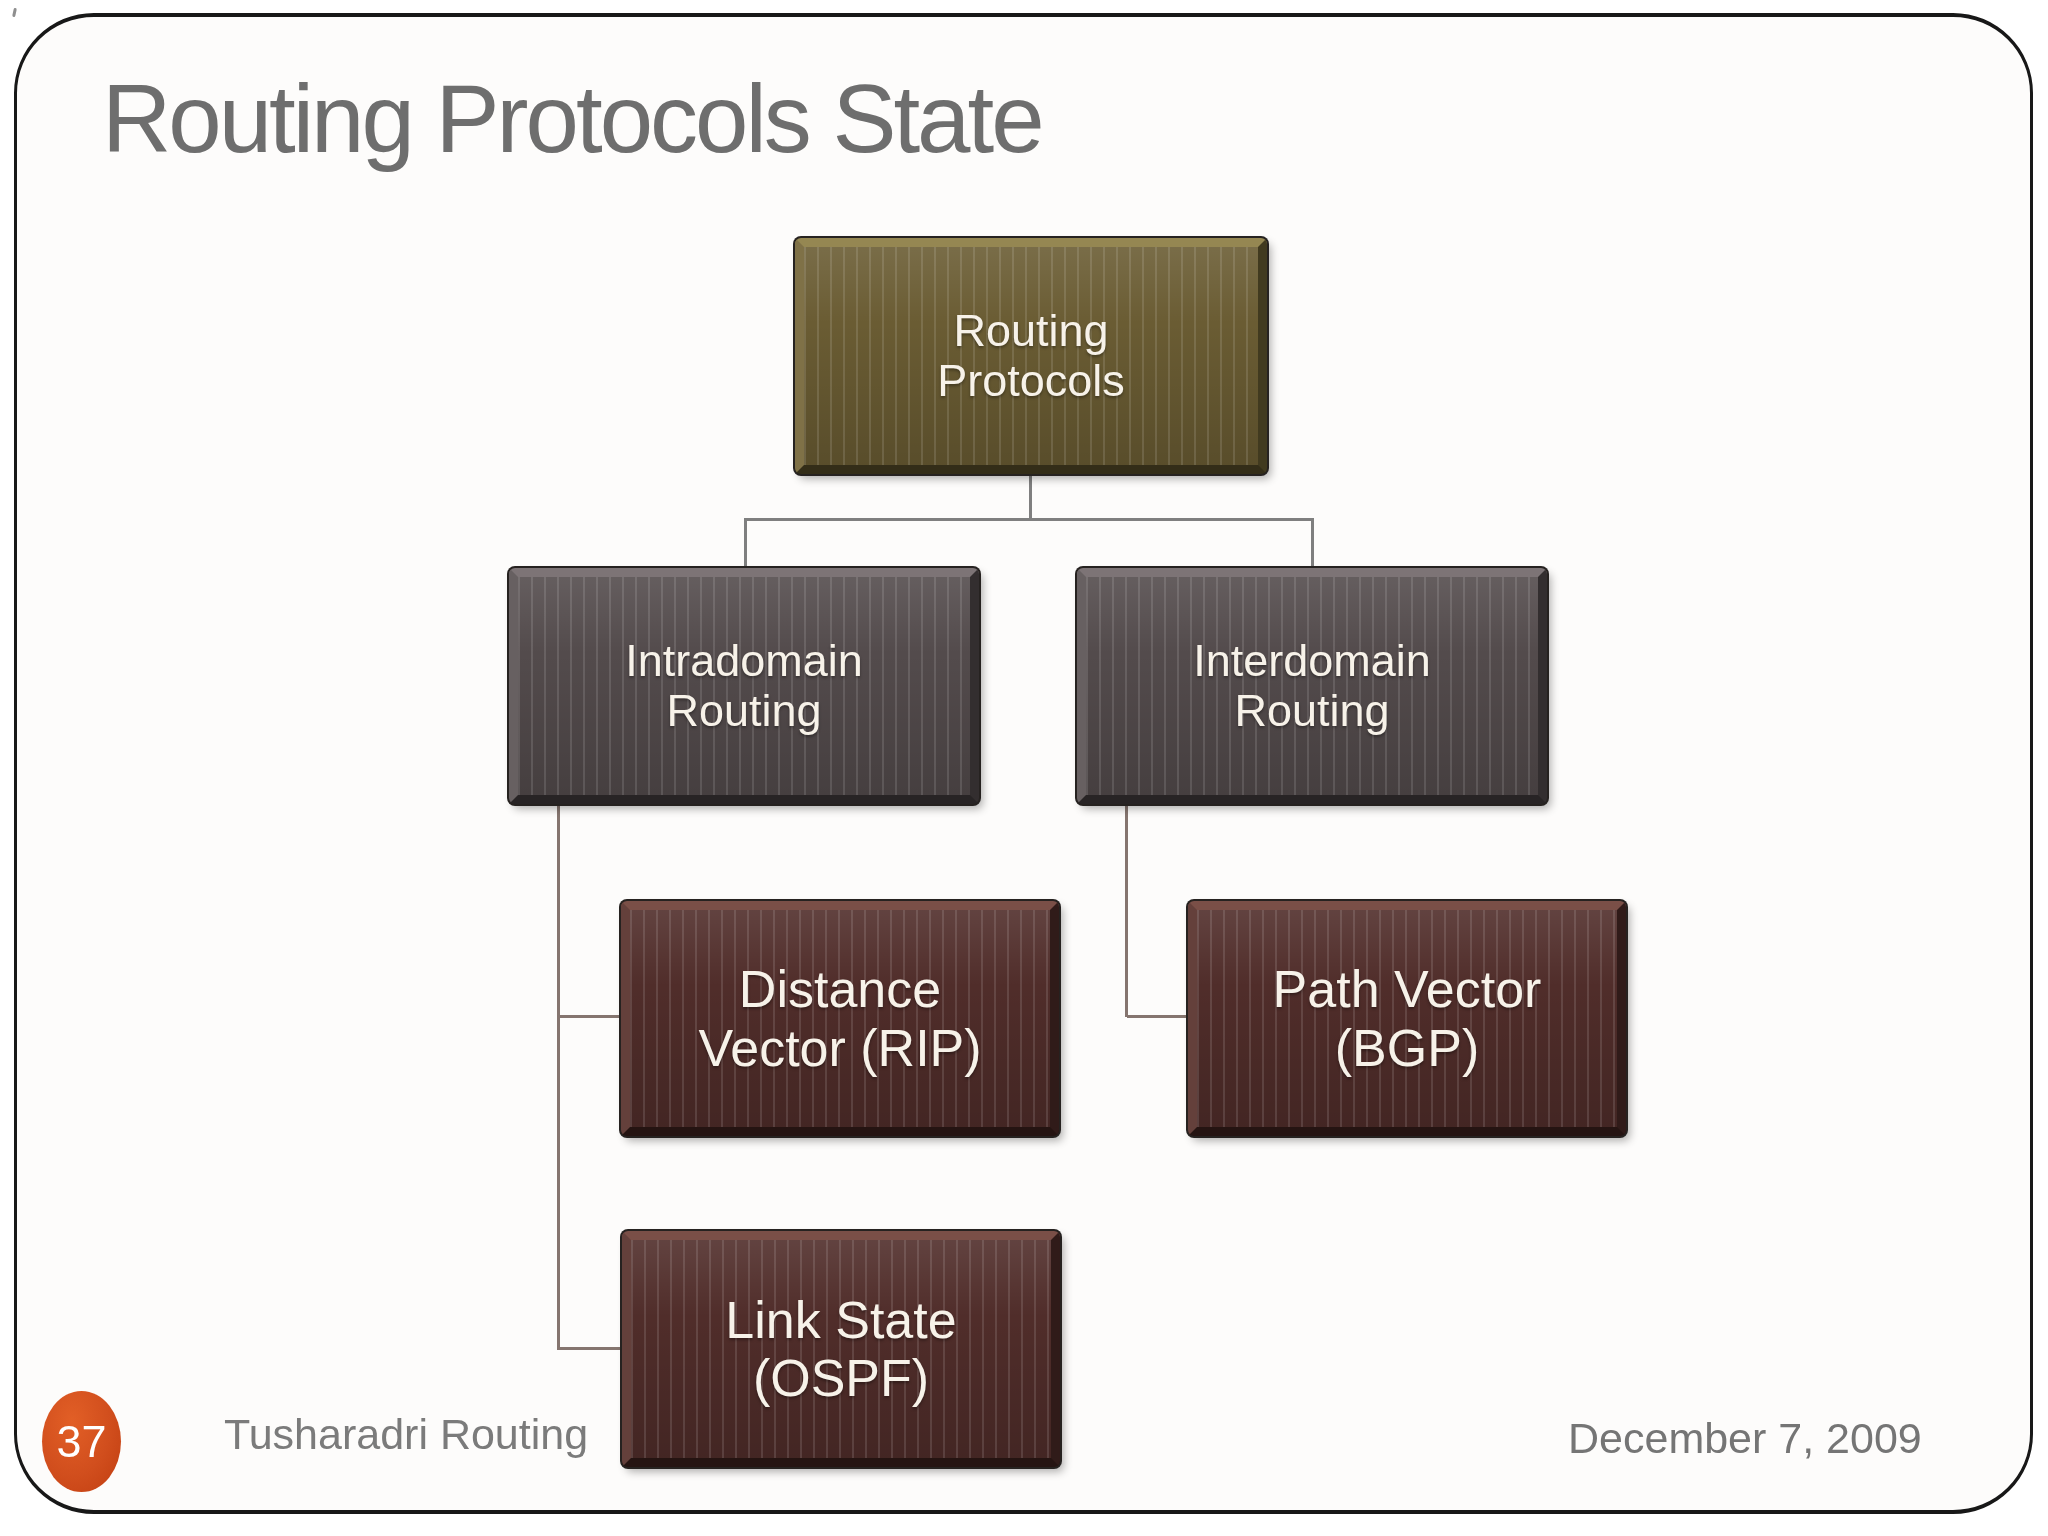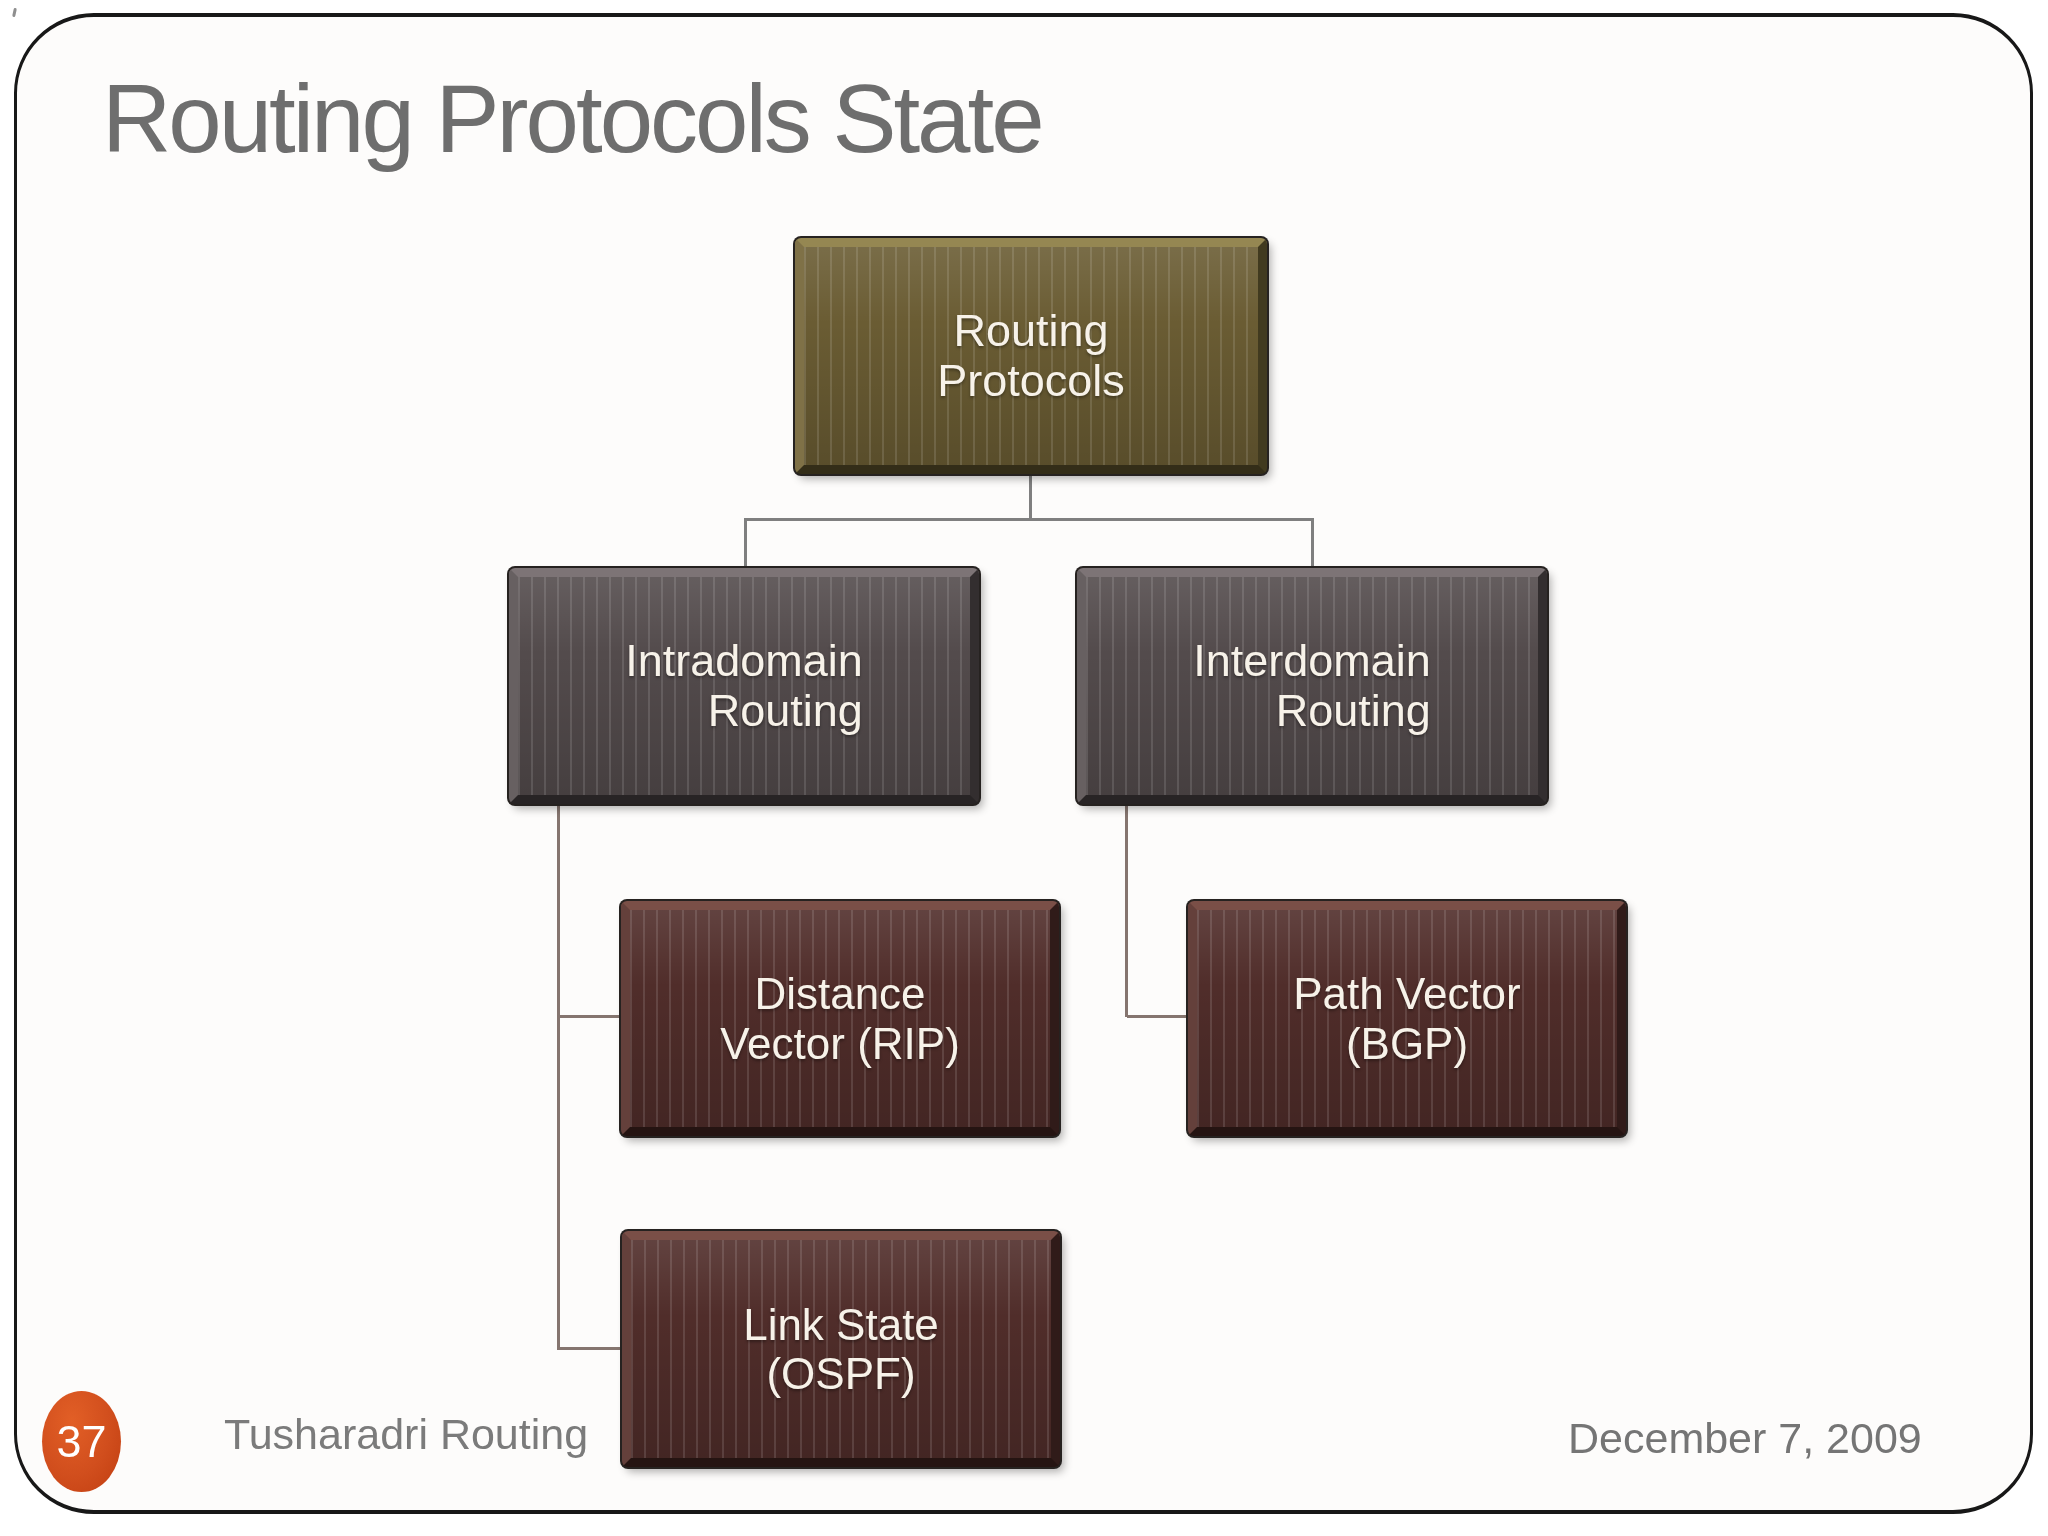--- a/index.html
+++ b/index.html
@@ -37,24 +37,24 @@
   }
   .node-label{white-space:pre-line;text-shadow:0 2px 3px rgba(0,0,0,0.35);padding:0 6px;}
   .node--olive{
     background-color:#6a5c33;
     border-top-color:#958752;border-left-color:#7f7147;
     border-right-color:#413a1f;border-bottom-color:#332d18;
   }
   .node--taupe{
     background-color:#534b4c;
     border-top-color:#7d7476;border-left-color:#676061;
-    border-right-color:#332e2f;border-bottom-color:#282425;text-align:right;
+    border-right-color:#332e2f;border-bottom-color:#282425;
   }
   .node--maroon{
-    background-color:#502d2a;font-size:44px;
+    background-color:#502d2a;font-size:52px;
     border-top-color:#7a4f47;border-left-color:#64403b;
     border-right-color:#301b19;border-bottom-color:#251412;
   }
   #node-root{left:795px;top:238px;width:472px;height:236px;}
   #node-intradomain{left:509px;top:568px;width:470px;height:236px;}
   #node-interdomain{left:1077px;top:568px;width:470px;height:236px;}
   #node-distance{left:621px;top:901px;width:438px;height:235px;}
   #node-path{left:1188px;top:901px;width:438px;height:235px;}
   #node-link{left:622px;top:1231px;width:438px;height:236px;}
   

